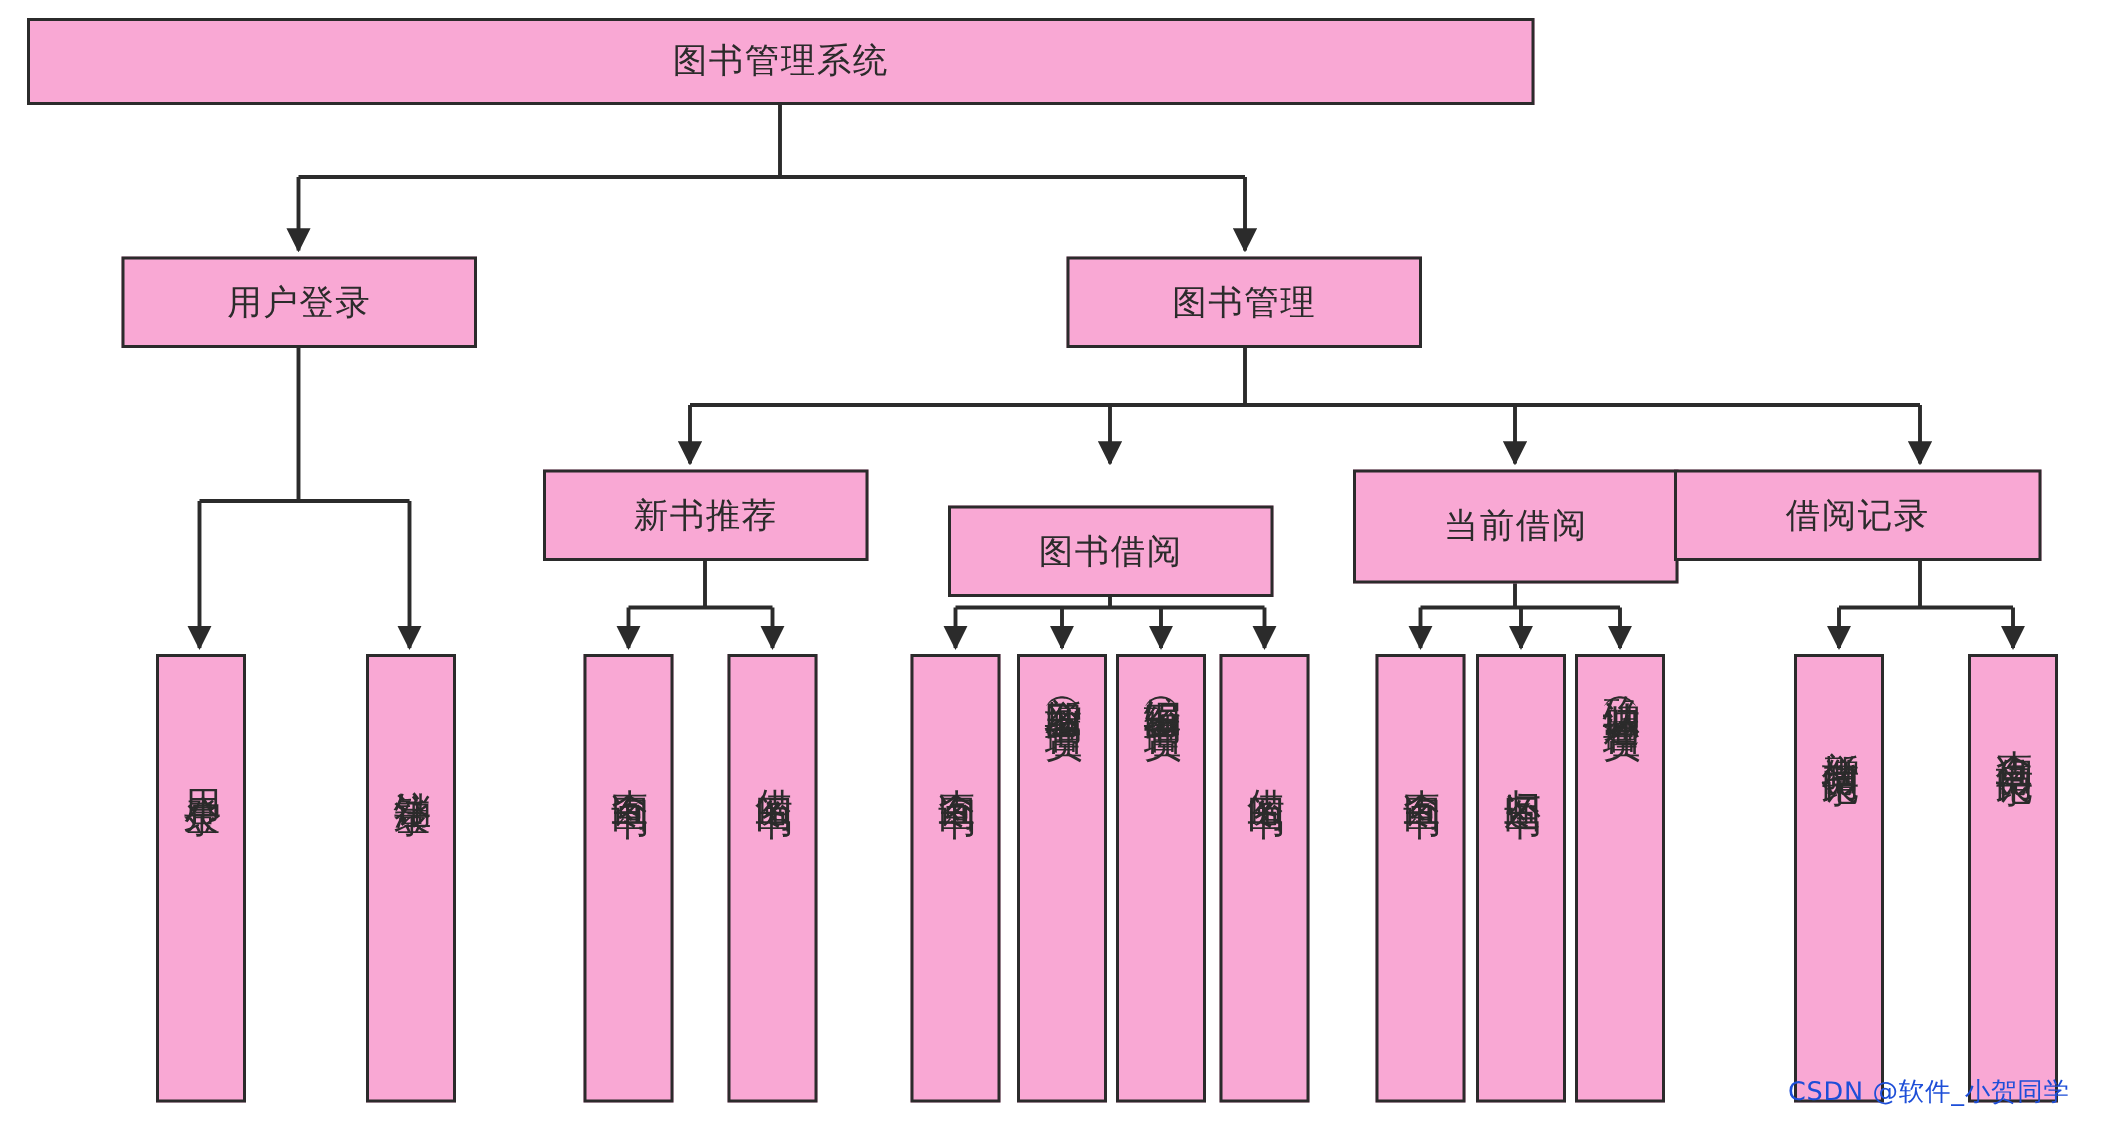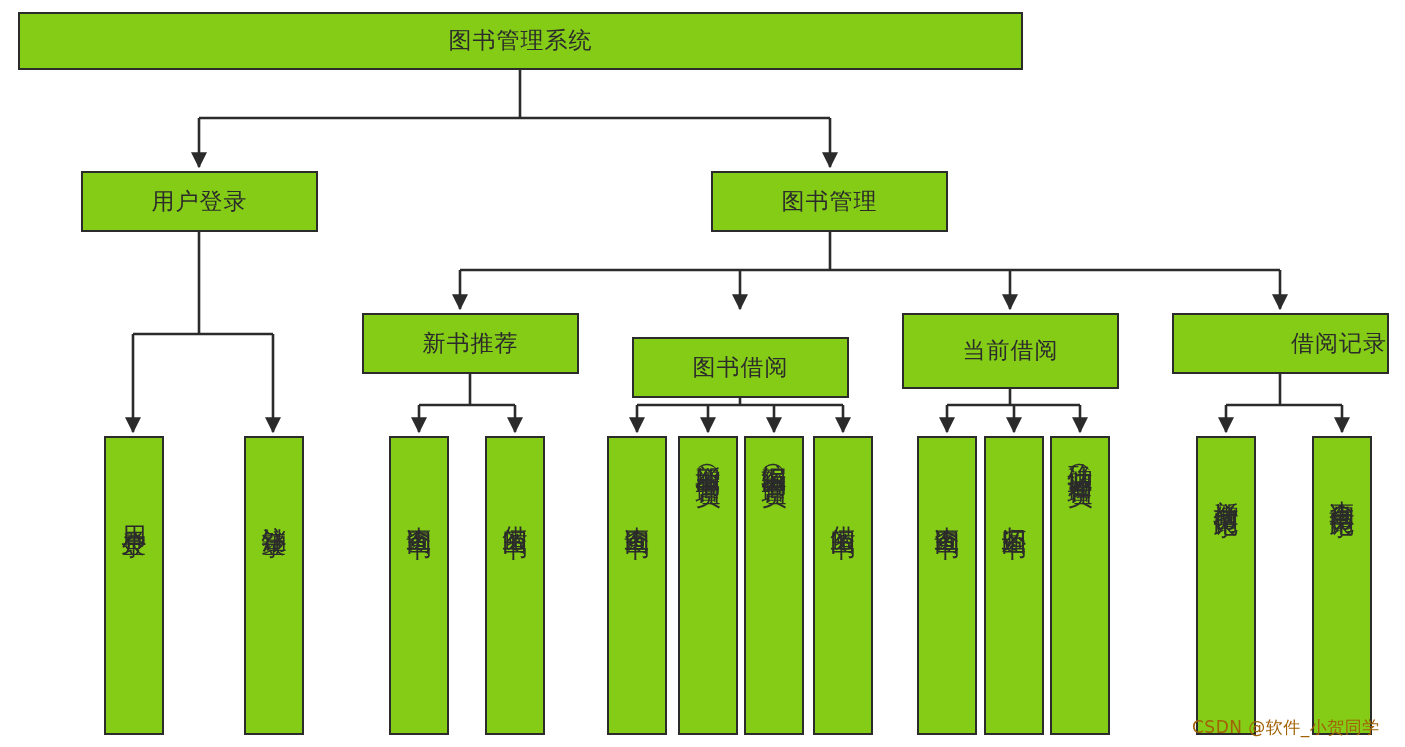--- a/index.html
+++ b/index.html
@@ -20,21 +20,21 @@
   #edges {
     position: absolute;
     left: 0;
     top: 0;
     width: 1405px;
     height: 747px;
   }
   .node {
     position: absolute;
     box-sizing: border-box;
-    background: #84cc16;
+    background: #f9a8d4;
     border: 2.5px solid #2b2b2b;
     display: flex;
     align-items: center;
     justify-content: center;
     color: #2b2b2b;
     font-family: Liberation Serif, serif;
   }
   .node-label {
     display: block;
     text-align: center;
@@ -58,21 +58,21 @@
     font-size: 25px;
     letter-spacing: 3px;
     line-height: 1;
     margin: 0 auto;
   }
   .node.v.mid .node-label { margin-top: 68px; }
   .node.v.tall .node-label { margin-top: 6px; }
   .node.v.short .node-label { margin-top: 42px; }
   .watermark {
     position: absolute;
-    color: #a16207;
+    color: #1d4ed8;
     font-size: 17px;
     letter-spacing: 0.5px;
     white-space: nowrap;
   }
 </style>
 </head>
 <body>
 
 <div id="canvas">
 
@@ -139,21 +139,21 @@
 
   <div class="node h" style="left:362px; top:313px; width:217px; height:61px;">
     <span class="node-label">新书推荐</span>
   </div>
   <div class="node h" style="left:632px; top:313px; width:217px; height:61px;margin-top:24px;">
     <span class="node-label">图书借阅</span>
   </div>
   <div class="node h" style="left:902px; top:313px; width:217px; height:76px;">
     <span class="node-label">当前借阅</span>
   </div>
-  <div class="node h" style="left:1172px; top:313px; width:217px; height:61px;justify-content:flex-end;">
+  <div class="node h" style="left:1116px; top:313px; width:245px; height:61px;">
     <span class="node-label">借阅记录</span>
   </div>
 
   <div class="node v mid" style="left:104px; top:436px; width:60px; height:299px;">
     <span class="node-label">用户登录</span>
   </div>
   <div class="node v mid" style="left:244px; top:436px; width:60px; height:299px;">
     <span class="node-label">注销登录</span>
   </div>
   <div class="node v mid" style="left:389px; top:436px; width:60px; height:299px;">

